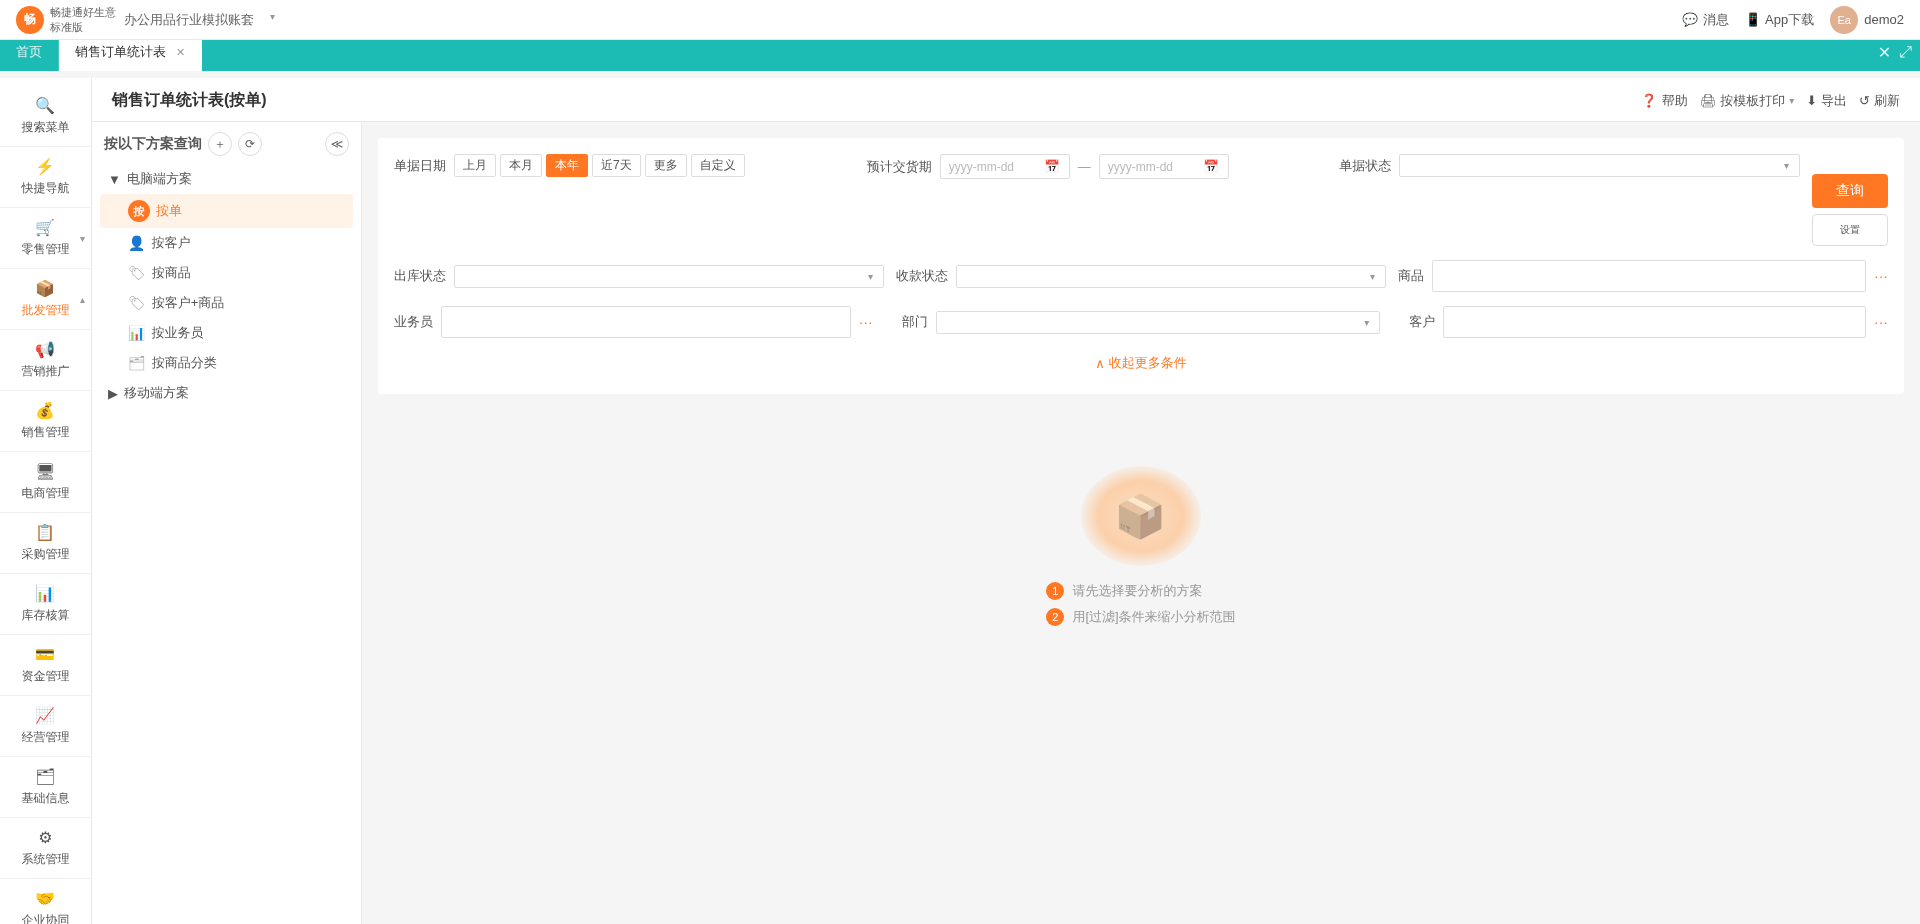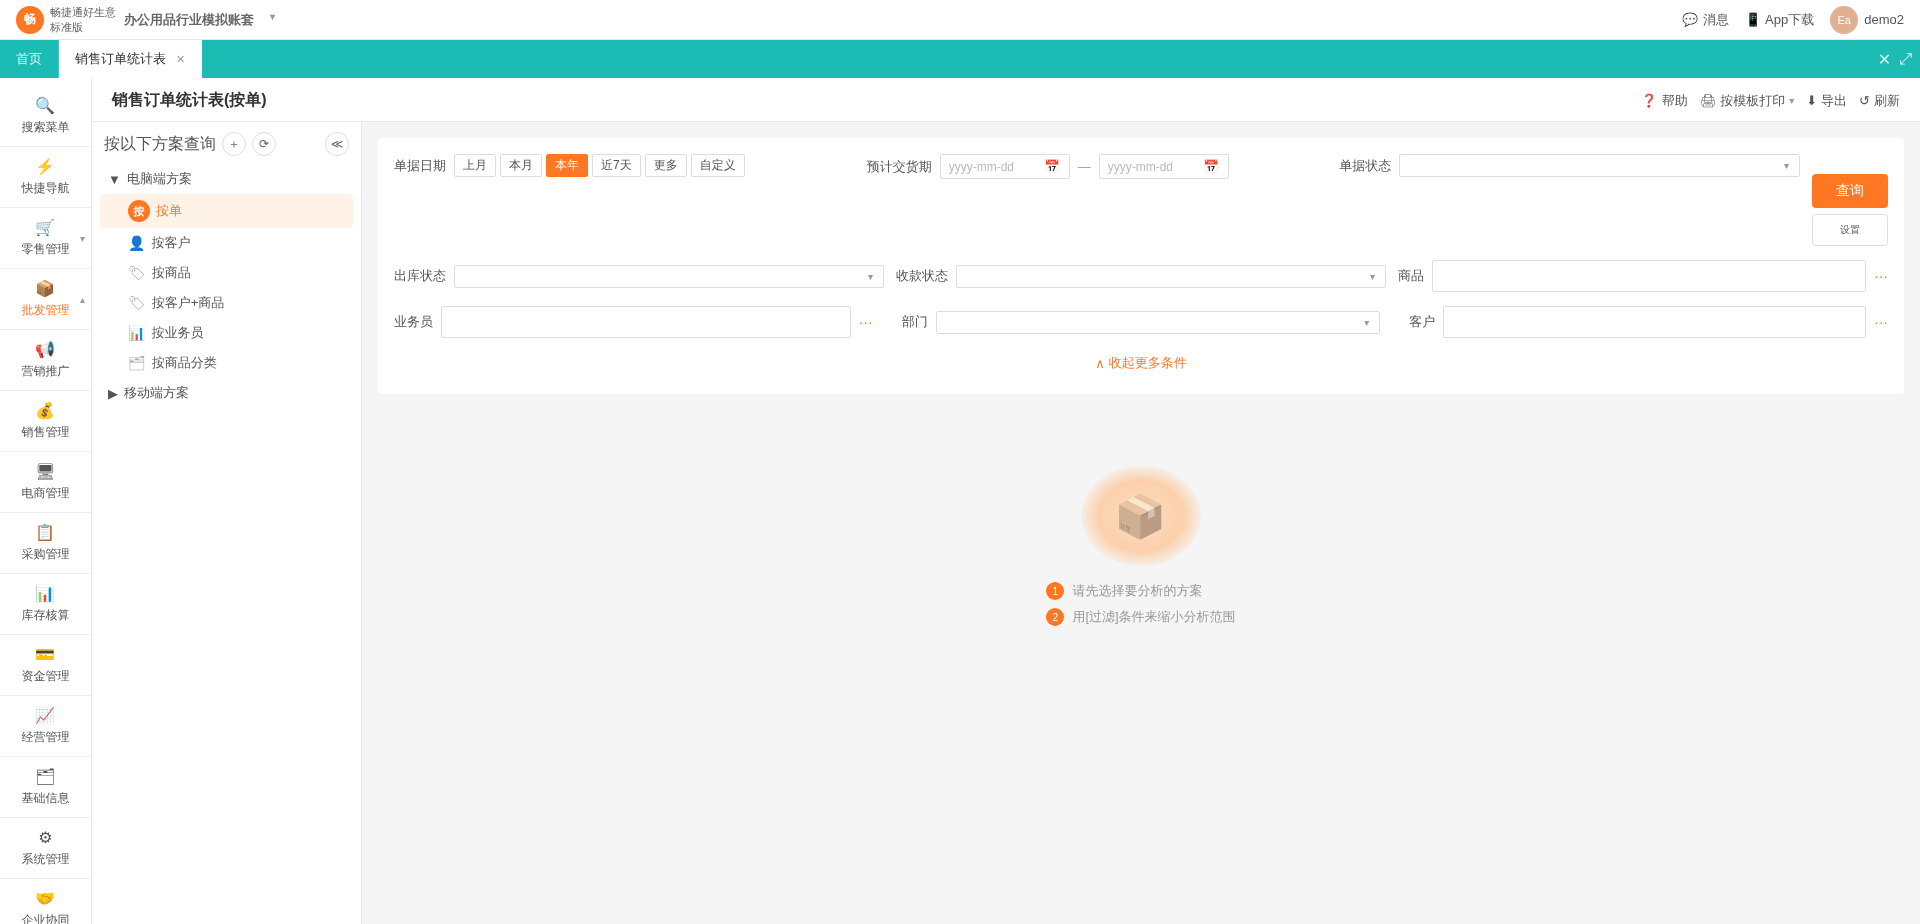--- a/index.html
+++ b/index.html
@@ -13,34 +13,34 @@
       align-items: center;
       justify-content: space-between;
       padding: 0 16px;
       border-bottom: 1px solid #e8e8e8;
       position: fixed; top: 0; left: 0; right: 0; z-index: 100;
     }
     .top-bar-left { display: flex; align-items: center; gap: 8px; }
     .logo-area { display: flex; align-items: center; gap: 6px; }
     .logo-icon { width: 28px; height: 28px; background: #ff7722; border-radius: 50%; display: flex; align-items: center; justify-content: center; color: #fff; font-size: 12px; font-weight: bold; }
     .logo-text { font-size: 11px; color: #666; line-height: 1.3; }
-    .top-bar-title { display: flex; align-items: flex-start; gap: 16px; color: #666; font-size: 13px; font-weight: bold; }
+    .top-bar-title { display: flex; align-items: flex-start; gap: 16px; color: #666; font-size: 13px; }
     .top-bar-title .arrow { color: #999; font-size: 10px; }
     .top-bar-right { display: flex; align-items: center; gap: 16px; color: #555; font-size: 13px; }
     .top-bar-right .icon-btn { display: flex; align-items: center; gap: 4px; cursor: pointer; color: #555; }
     .avatar { width: 28px; height: 28px; border-radius: 50%; background: #e0b090; display: flex; align-items: center; justify-content: center; font-size: 11px; color: #fff; overflow: hidden; }
 
     
     .tab-bar {
       height: 38px;
       background: #1cbbb4;
       display: flex;
       align-items: center;
       padding: 0 0;
-      position: fixed; top: 40px; left: 0; right: 0; z-index: 99;
+      position: fixed; top: 33px; left: 0; right: 0; z-index: 99;
     }
     .tab-item {
       height: 38px;
       display: flex; align-items: center; gap: 6px;
       padding: 0 16px;
       cursor: pointer;
       font-size: 13px;
       color: rgba(255,255,255,0.85);
       border-right: 1px solid rgba(255,255,255,0.2);
     }
@@ -371,21 +371,21 @@
             <span>刷新</span>
           </div>
         </div>
       </div>
     </div>
 
     <div class="content-body">
 
       <div class="left-panel">
         <div class="left-panel-toolbar">
-          <span style="font-size:16px;color:#555;font-weight:400;">按以下方案查询</span>
+          <span style="font-size:14px;color:#555;font-weight:700;">按以下方案查询</span>
           <div class="toolbar-btn">＋</div>
           <div class="toolbar-btn">⟳</div>
           <div class="toolbar-btn collapse-btn">≪</div>
         </div>
 
         <div class="tree-section">
 
           <div class="tree-parent">
             <span>▼</span>
             <span>电脑端方案</span>

